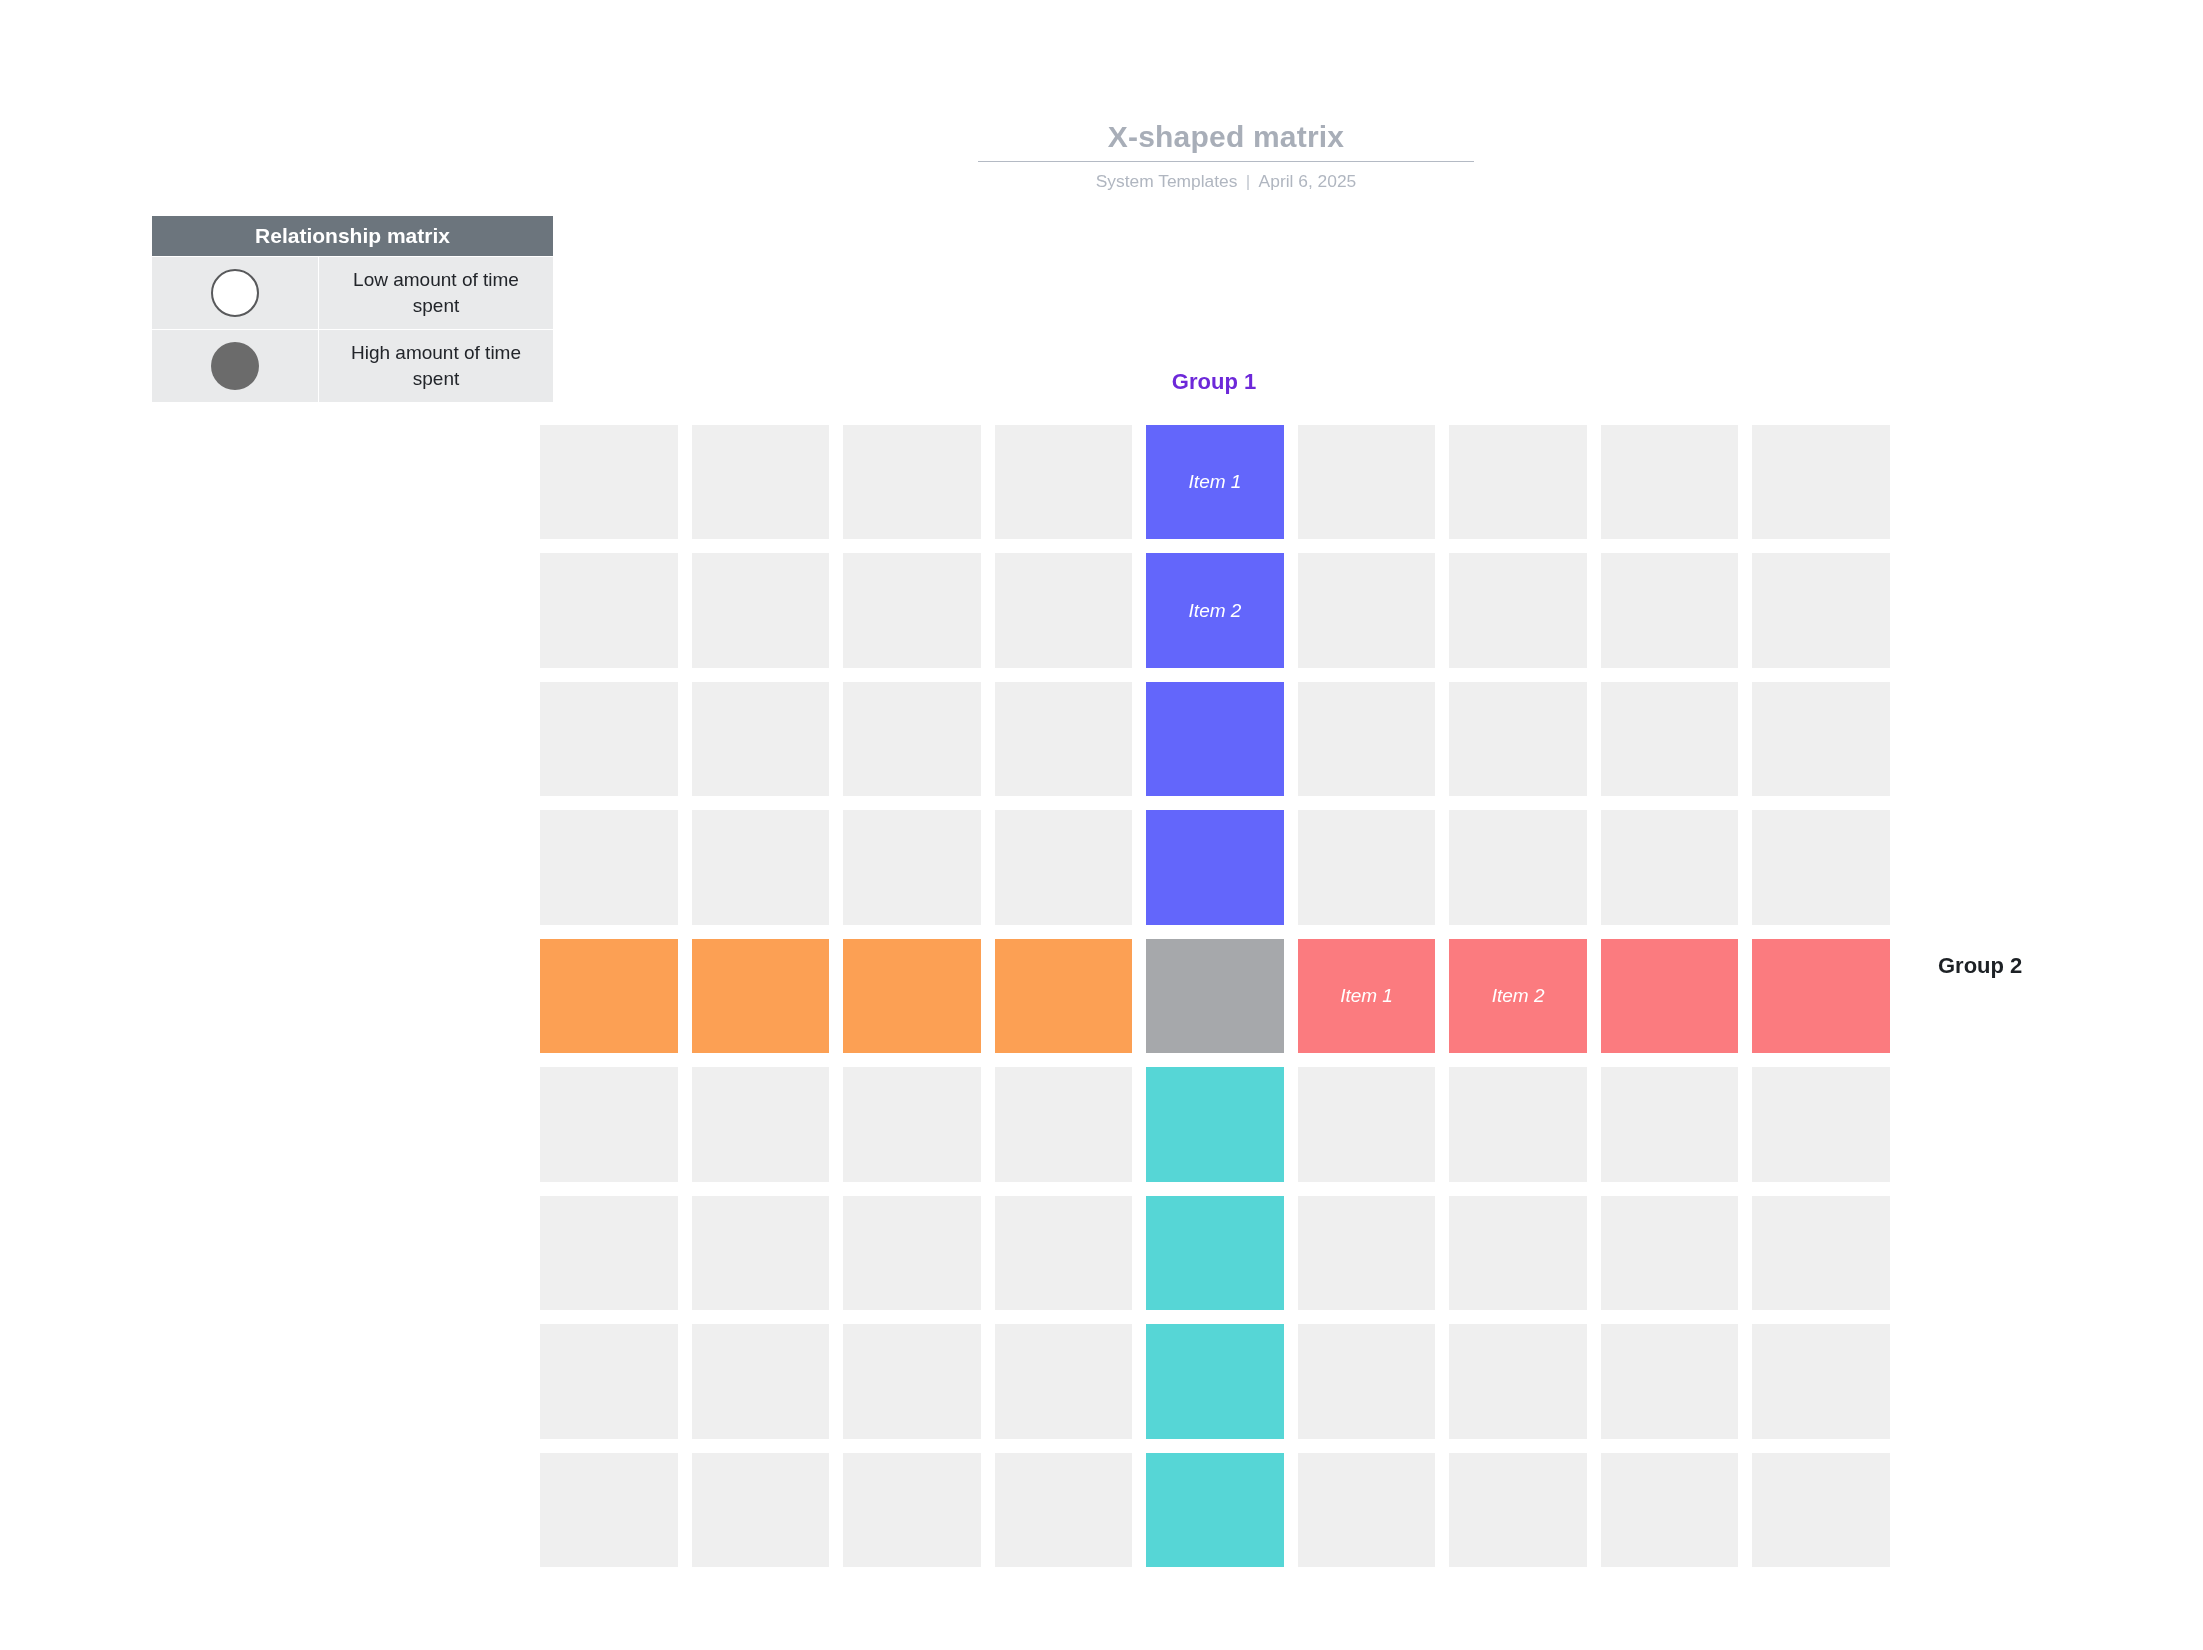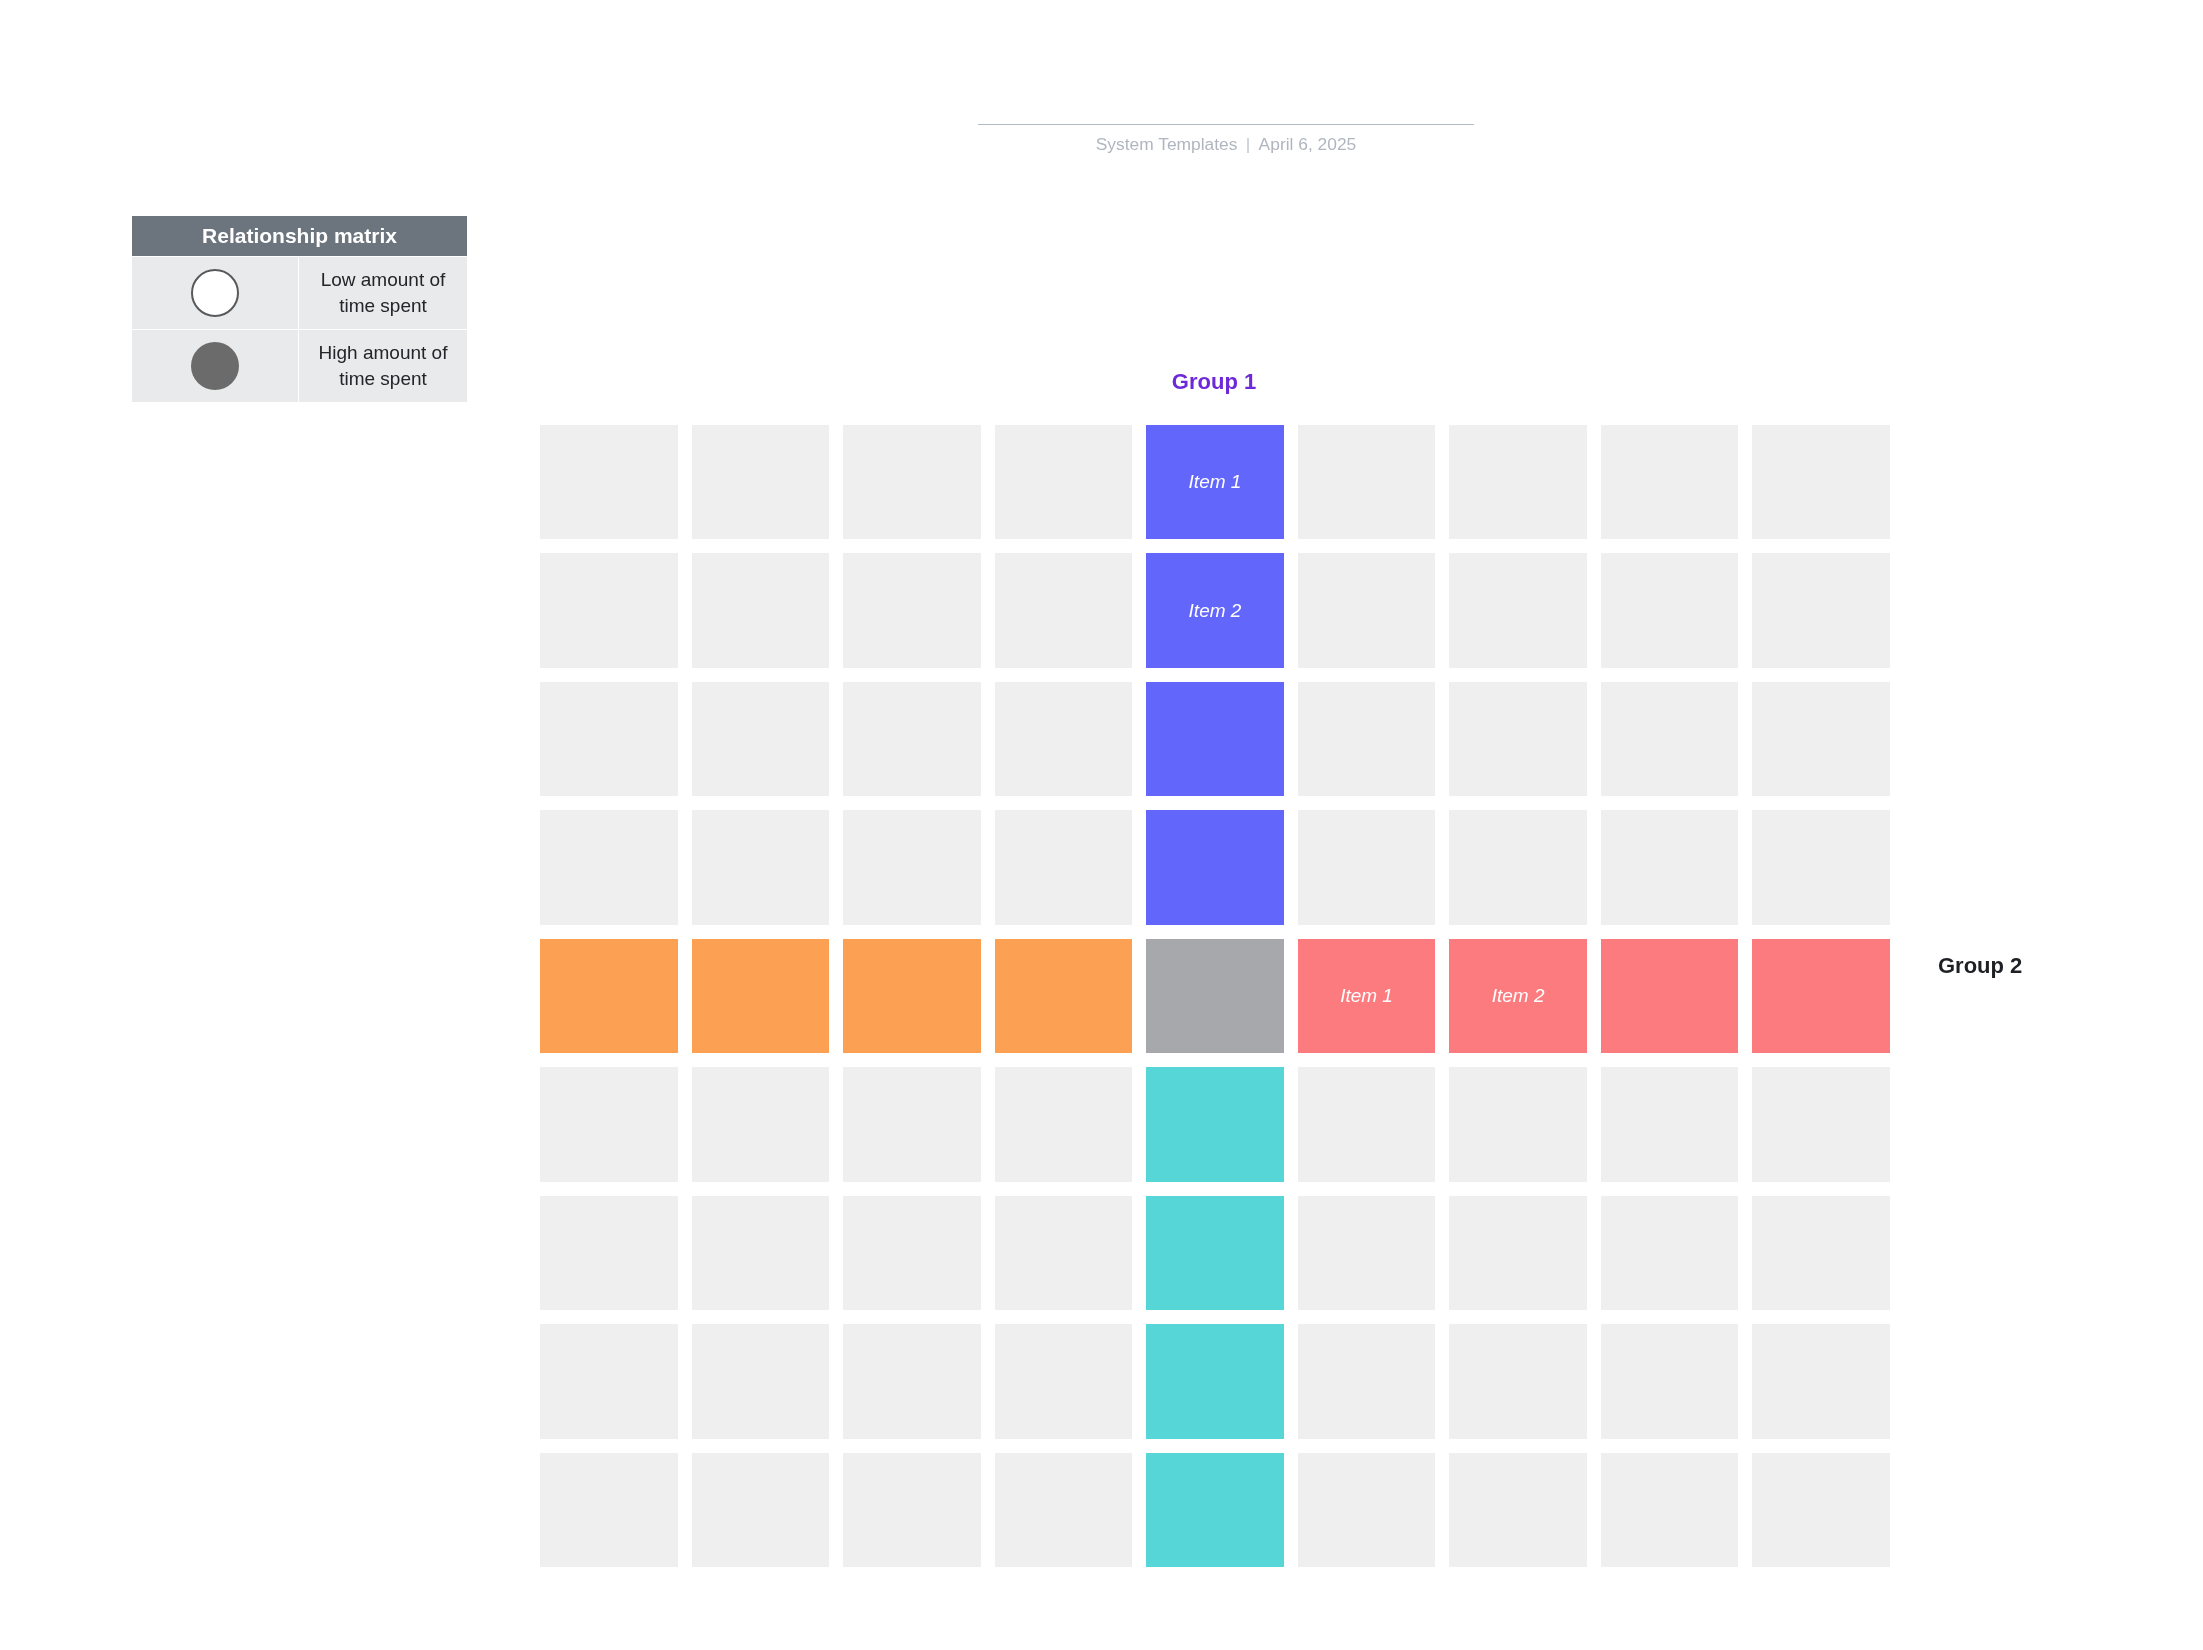--- a/index.html
+++ b/index.html
@@ -47,23 +47,23 @@
   }
   #subtitle .sep {
     display: inline-block;
     margin: 0 8.3px;
     color: #c2c7cf;
   }
 
   
   #legend {
     position: absolute;
-    left: 132px;
+    left: 152px;
     top: 216px;
-    width: 335px;
+    width: 401px;
     border-collapse: separate;
     border-spacing: 0;
   }
   #legend-header {
     background: #6c757d;
     color: #ffffff;
     font-size: 21px;
     font-weight: bold;
     text-align: center;
     line-height: 40px;
@@ -165,20 +165,21 @@
     font-size: 22px;
     font-weight: bold;
     color: #1d2125;
     white-space: nowrap;
   }
 </style>
 </head>
 <body>
 
 <div id="title-block">
+  <div id="doc-title">X-shaped matrix</div>
   <div id="title-rule"></div>
   <div id="subtitle">
     <span>System Templates</span><span class="sep">|</span><span>April 6, 2025</span>
   </div>
 </div>
 
 <div id="legend">
   <div id="legend-header">Relationship matrix</div>
 
   <div class="legend-row">

